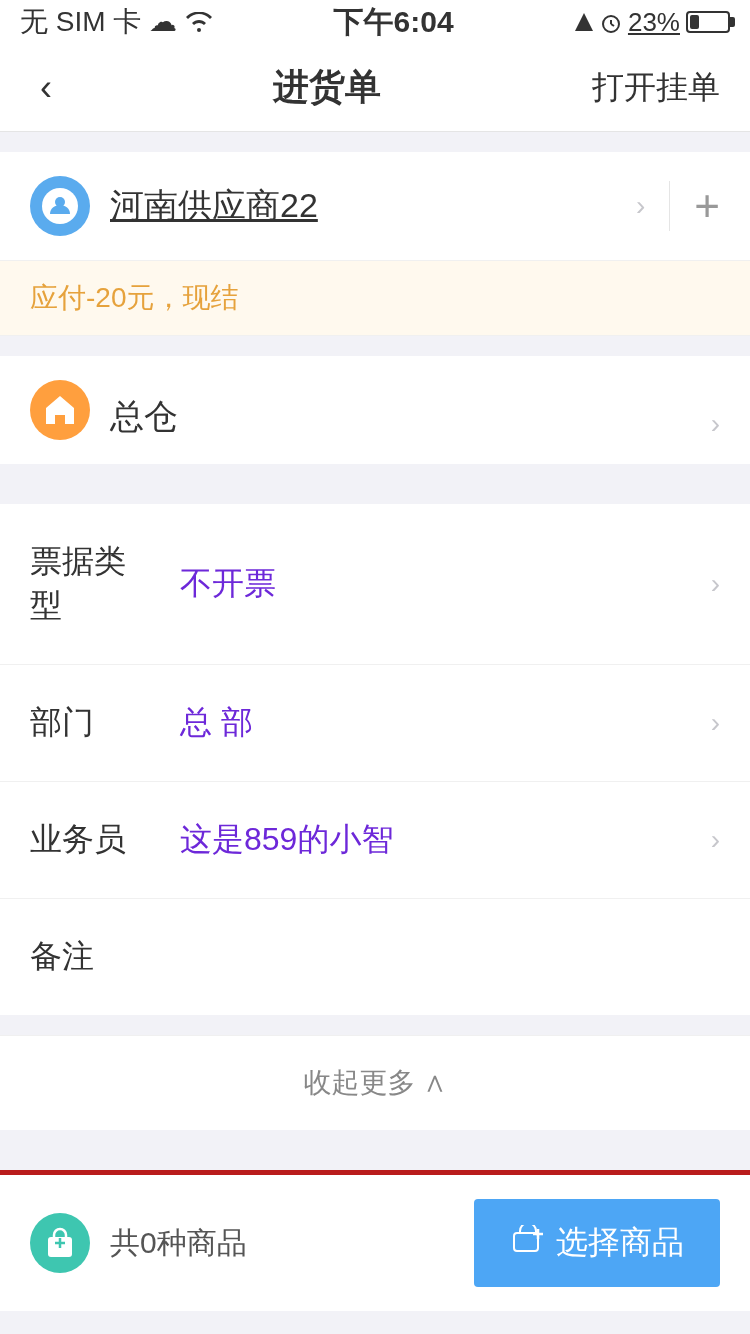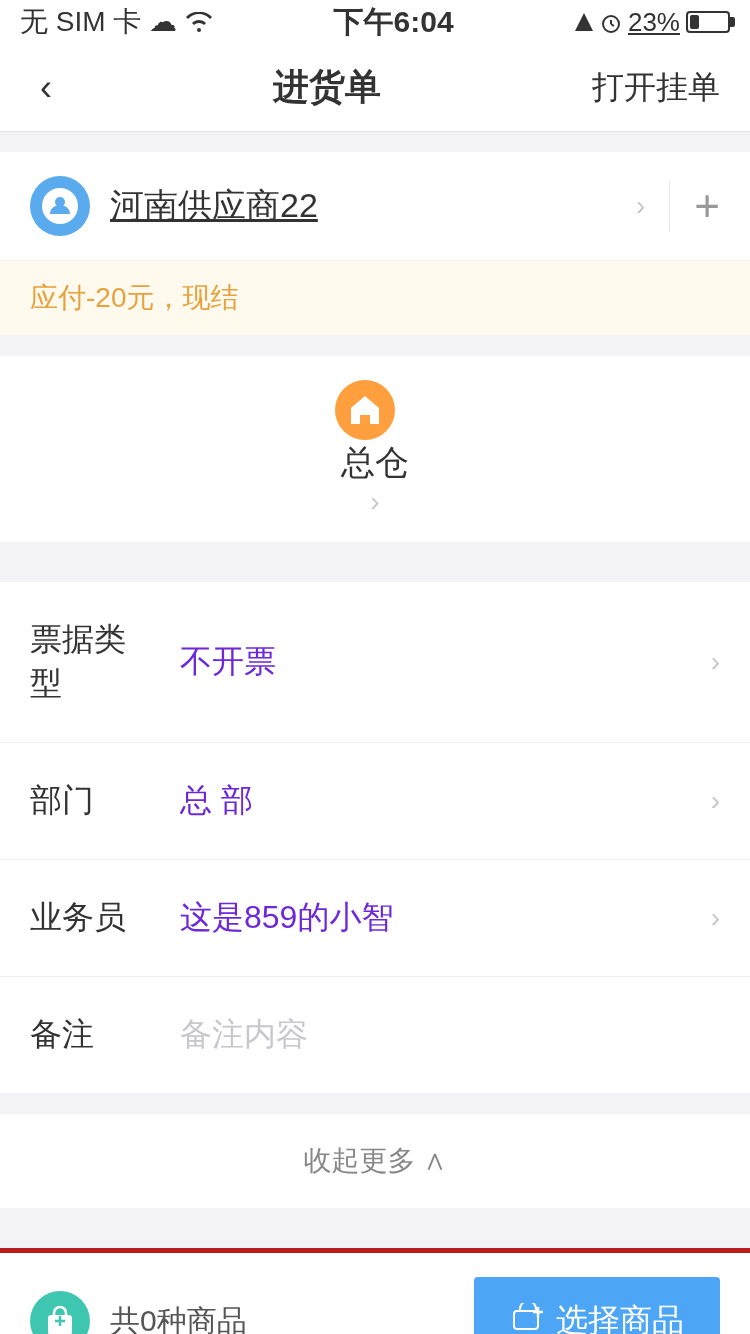--- a/index.html
+++ b/index.html
@@ -144,23 +144,22 @@
       padding: 18px 30px;
       font-size: 28px;
       color: #e6a23c;
       border-bottom: 1px solid #f0f0f0;
     }
 
     
     .warehouse-row {
       background: #fff;
       display: flex;
-      align-items: center;
+      align-items: flex-end;
       padding: 24px 30px;
-      flex-direction: column;
     }
     .warehouse-icon {
       width: 60px; height: 60px;
       border-radius: 50%;
       background: #ff9f3e;
       display: flex; align-items: center; justify-content: center;
       margin-right: 20px;
       flex-shrink: 0;
     }
     .warehouse-name {
@@ -331,21 +330,20 @@
     <span class="form-value">总 部</span>
     <span class="chevron">›</span>
   </div>
   <div class="form-row">
     <span class="form-label">业务员</span>
     <span class="form-value">这是859的小智</span>
     <span class="chevron">›</span>
   </div>
   <div class="form-row">
     <span class="form-label">备注</span>
-    <span class="form-value form-placeholder">备注内容</span>
   </div>
 </div>
 
 <div class="collapse-bar">收起更多 ∧</div>
 
 <div class="section-gap"></div>
 
 <div class="bottom-bar">
   <div class="product-count-icon">
     <svg width="36" height="36" viewBox="0 0 36 36">

